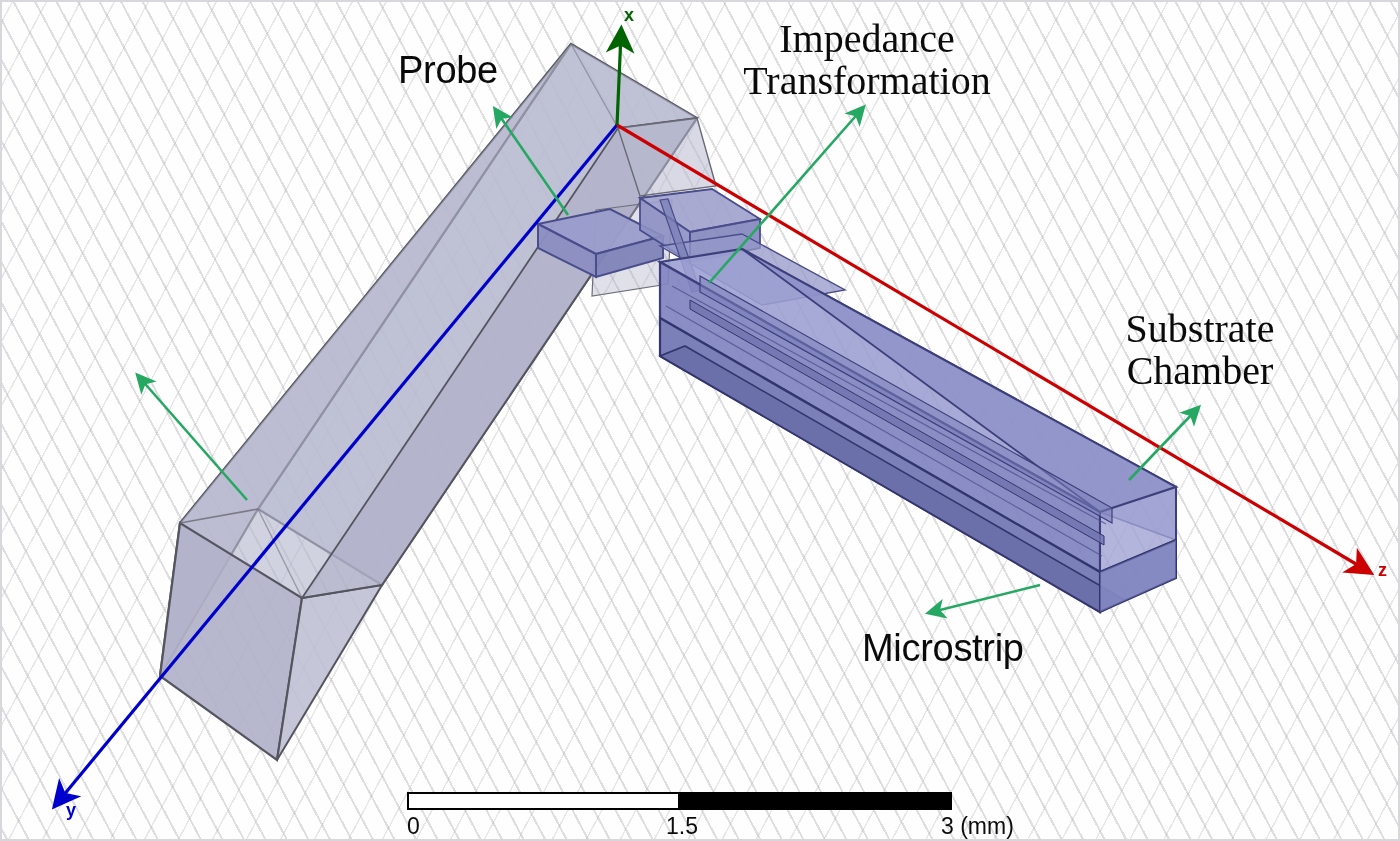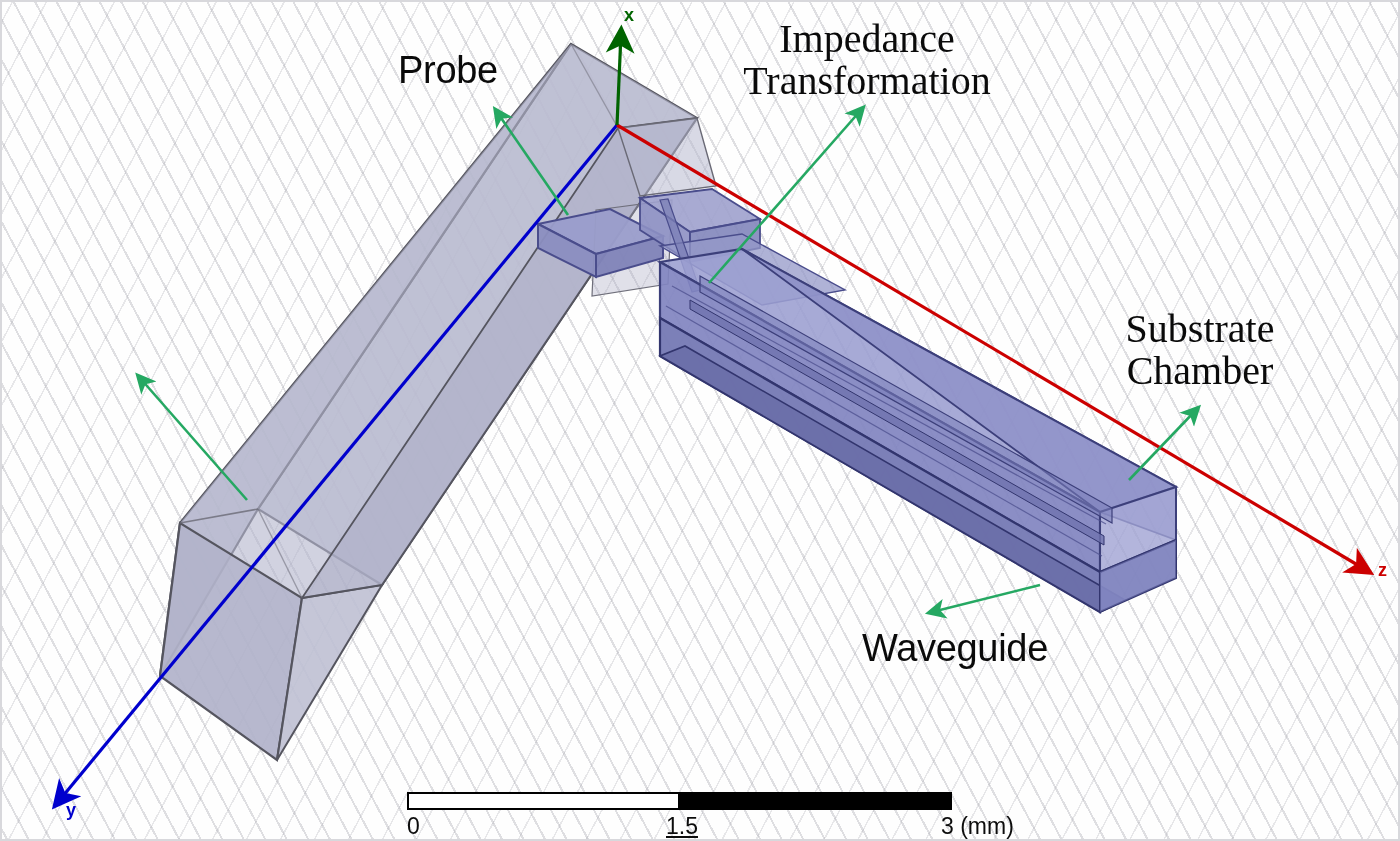--- a/index.html
+++ b/index.html
@@ -178,24 +178,24 @@
 
   <div class="lbl sans" style="left:398px;top:50px;">Probe</div>
 
   <div class="lbl serif ctr" style="left:742px;top:18px;width:250px;">Impedance
 Transformation</div>
 
 
   <div class="lbl serif ctr" style="left:1100px;top:308px;width:200px;">Substrate
 Chamber</div>
 
-  <div class="lbl sans" style="left:862px;top:628px;">Waveguide</div>
+  <div class="lbl sans" style="left:862px;top:628px;">Microstrip</div>
 
   <div id="scalebar">
     <div class="half w"></div>
     <div class="half b"></div>
   </div>
   <span class="sctext" style="left:407px;">0</span>
-  <span class="sctext" style="left:666px;text-decoration:underline;">1.5</span>
+  <span class="sctext" style="left:666px;">1.5</span>
   <span class="sctext" style="left:941px;text-align:right;">3 (mm)</span>
 
   <div id="frame"></div>
 </div>
 
 </body></html>

